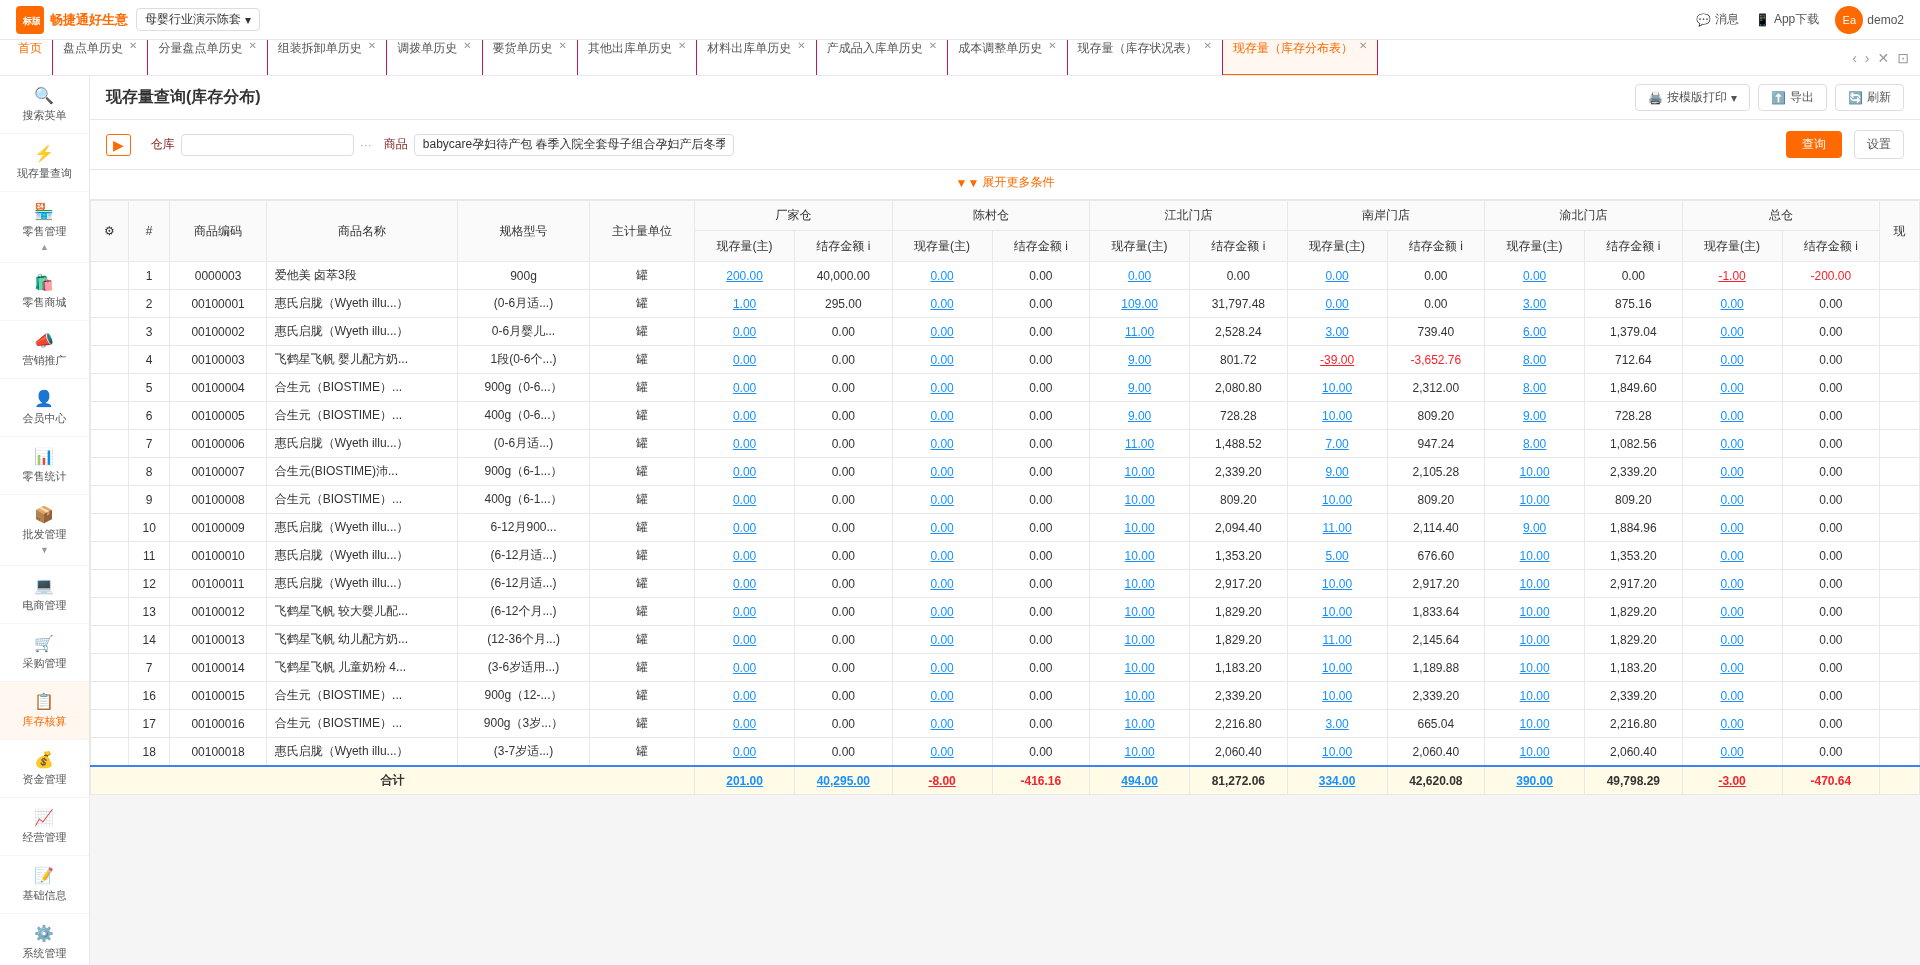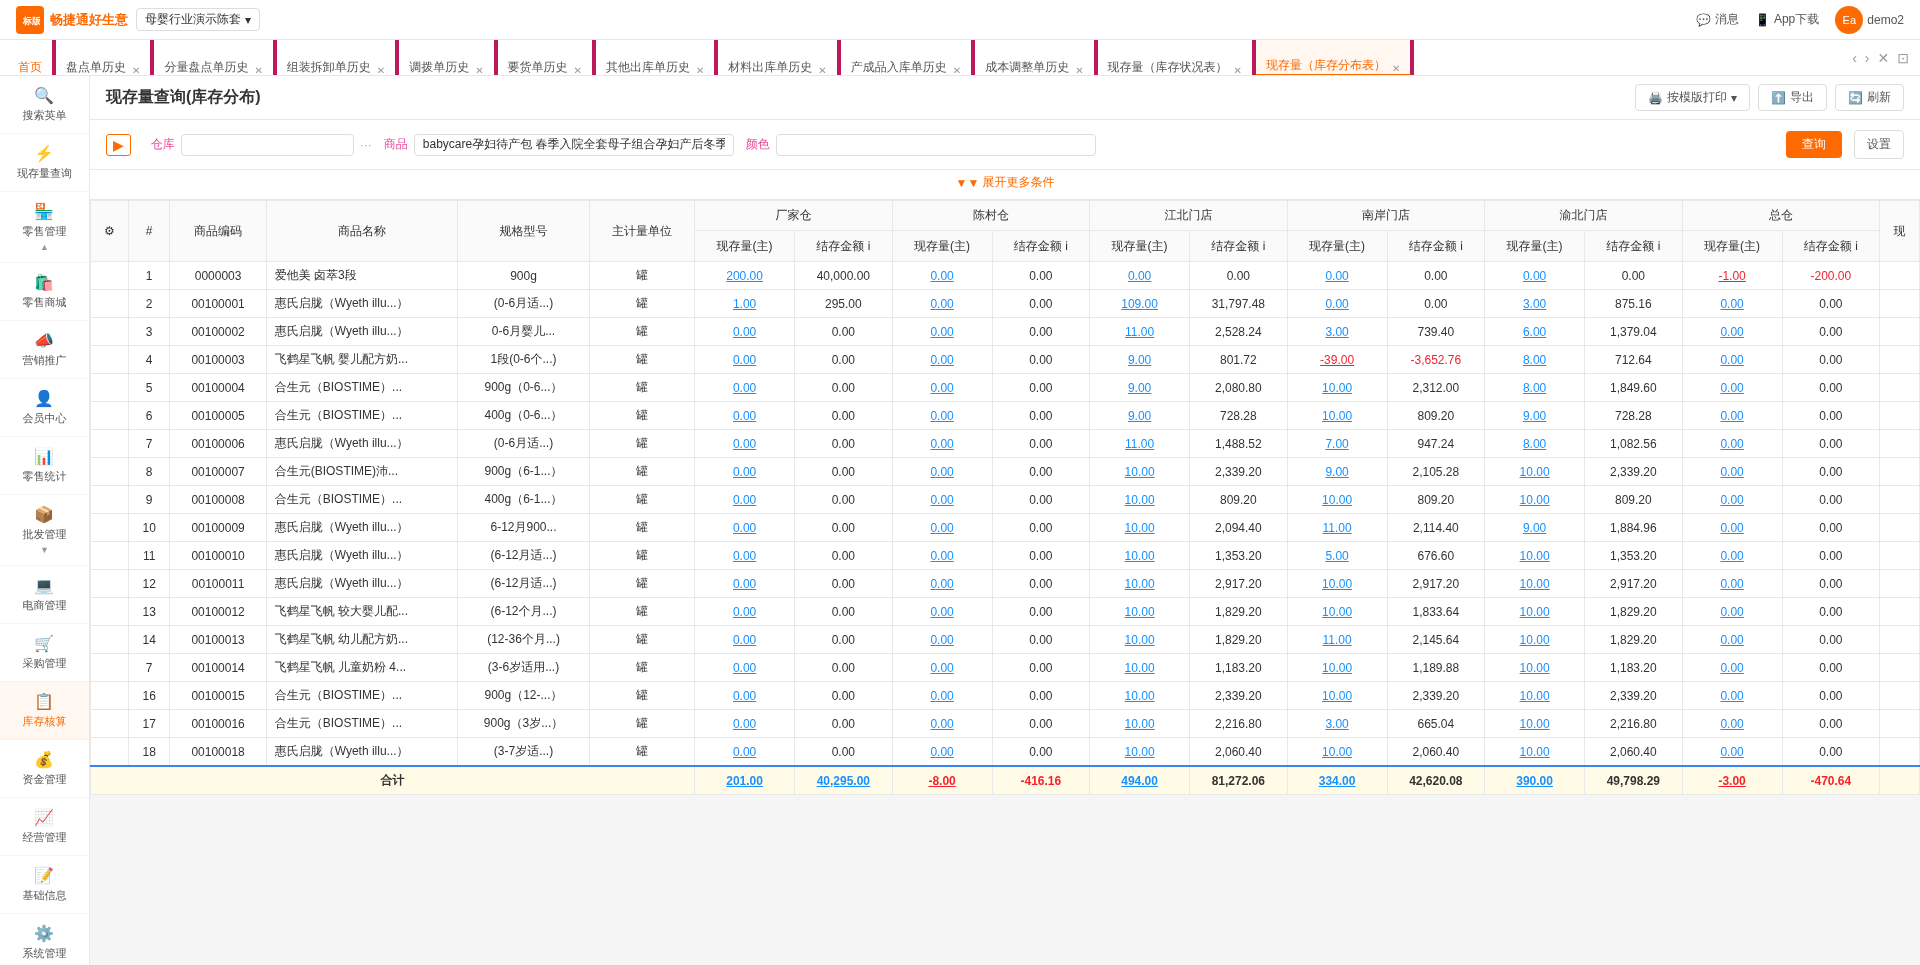--- a/index.html
+++ b/index.html
@@ -10,21 +10,21 @@
     .topbar-left { display: flex; align-items: center; gap: 8px; }
     .logo-area { display: flex; align-items: center; gap: 6px; color: #ff6a00; font-weight: bold; font-size: 13px; }
     .logo-icon { width: 28px; height: 28px; background: #ff6a00; border-radius: 4px; display: flex; align-items: center; justify-content: center; color: #fff; font-size: 10px; text-decoration: underline; }
     .industry-selector { display: flex; align-items: center; gap: 4px; font-size: 12px; color: #333; cursor: pointer; border: 1px solid #ddd; padding: 2px 8px; border-radius: 4px; }
     .topbar-right { display: flex; align-items: center; gap: 16px; }
     .topbar-right-item { display: flex; align-items: center; gap: 4px; cursor: pointer; font-size: 12px; color: #555; }
     .avatar { width: 28px; height: 28px; border-radius: 50%; background: #ff6a00; display: flex; align-items: center; justify-content: center; color: #fff; font-size: 11px; }
 
     
     .nav-tabs { height: 36px; background: #fff; display: flex; align-items: center; border-bottom: 1px solid #e8e8e8; overflow: hidden; padding-left: 8px; }
-    .nav-tab { display: flex; align-items: flex-end; gap: 4px; padding: 0 10px; height: 36px; font-size: 12px; color: #555; cursor: pointer; white-space: nowrap; border-right: 4px solid #be185d; position: relative; }
+    .nav-tab { display: flex; align-items: flex-start; gap: 4px; padding: 0 10px; height: 36px; font-size: 12px; color: #555; cursor: pointer; white-space: nowrap; border-right: 1px solid #be185d; position: relative; }
     .nav-tab.home { color: #ff6a00; font-weight: 500; }
     .nav-tab.active { color: #ff6a00; background: #fff7f0; border-bottom: 2px solid #ff6a00; }
     .nav-tab .close-btn { font-size: 10px; color: #999; margin-left: 2px; }
     .nav-tab-actions { display: flex; align-items: center; gap: 2px; margin-left: auto; padding-right: 8px; }
     .nav-tab-actions span { cursor: pointer; color: #999; font-size: 14px; padding: 0 3px; }
 
     
     .layout { display: flex; height: calc(965px - 40px - 36px); }
 
     
@@ -41,21 +41,21 @@
     
     .page-header { background: #fff; padding: 8px 16px 0 16px; border-bottom: 1px solid #e8e8e8; display: flex; align-items: center; justify-content: space-between; }
     .page-title { font-size: 16px; font-weight: bold; color: #333; padding-bottom: 8px; }
     .page-actions { display: flex; gap: 8px; padding-bottom: 8px; }
     .btn { padding: 4px 12px; border-radius: 4px; cursor: pointer; font-size: 12px; border: 1px solid #ddd; background: #fff; color: #555; display: flex; align-items: center; gap: 4px; }
     .btn.default { background: #fff; border: 1px solid #ddd; color: #555; }
 
     
     .search-bar { background: #fff; padding: 10px 16px; border-bottom: 1px solid #e8e8e8; display: flex; align-items: center; gap: 12px; flex-wrap: wrap; }
     .search-group { display: flex; align-items: center; gap: 6px; }
-    .search-label { color: #ec4899; white-space: nowrap; font-size: 12px; }
+    .search-label { color: #7f1d1d; white-space: nowrap; font-size: 12px; }
     .search-input { border: 1px solid #ddd; border-radius: 4px; padding: 3px 8px; font-size: 12px; min-width: 80px; color: #333; }
     .search-input-wide { min-width: 320px; }
     .search-dots { color: #aaa; cursor: pointer; }
     .expand-btn { display: flex; align-items: center; gap: 3px; color: #ff6a00; cursor: pointer; font-size: 12px; margin: 0 auto; }
     .orange-btn { background: #ff6a00; color: #fff; border: none; border-radius: 4px; padding: 5px 16px; cursor: pointer; font-size: 12px; }
     .setting-btn { background: #fff; color: #555; border: 1px solid #ddd; border-radius: 4px; padding: 5px 12px; cursor: pointer; font-size: 12px; }
 
     
     .table-area { flex: 1; overflow: auto; background: #f5f5f5; padding: 0; }
     .data-table { width: 100%; border-collapse: collapse; background: #fff; font-size: 12px; }
@@ -257,24 +257,20 @@
     <div class="search-bar">
       <span class="expand-arrow">▶</span>
       <div class="search-group">
         <span class="search-label">仓库</span>
         <input class="search-input" type="text" placeholder="" style="">
         <span class="search-dots">···</span>
       </div>
       <div class="search-group">
         <span class="search-label">商品</span>
         <input class="search-input search-input-wide" type="text" value="babycare孕妇待产包 春季入院全套母子组合孕妇产后冬季月子用品 22件套 ..." style="">
-      </div>
-      <div class="search-group">
-        <span class="search-label">颜色</span>
-        <input class="search-input search-input-wide" type="text" style="">
       </div>
       <div style="flex:1"></div>
       <button class="orange-btn">查询</button>
       <button class="setting-btn">设置</button>
     </div>
     <div style="background:#fff; padding: 4px 16px 8px 16px; border-bottom: 1px solid #e8e8e8; display:flex; justify-content:center;">
       <div class="expand-btn">
         <span>▼▼</span>
         <span>展开更多条件</span>
       </div>

